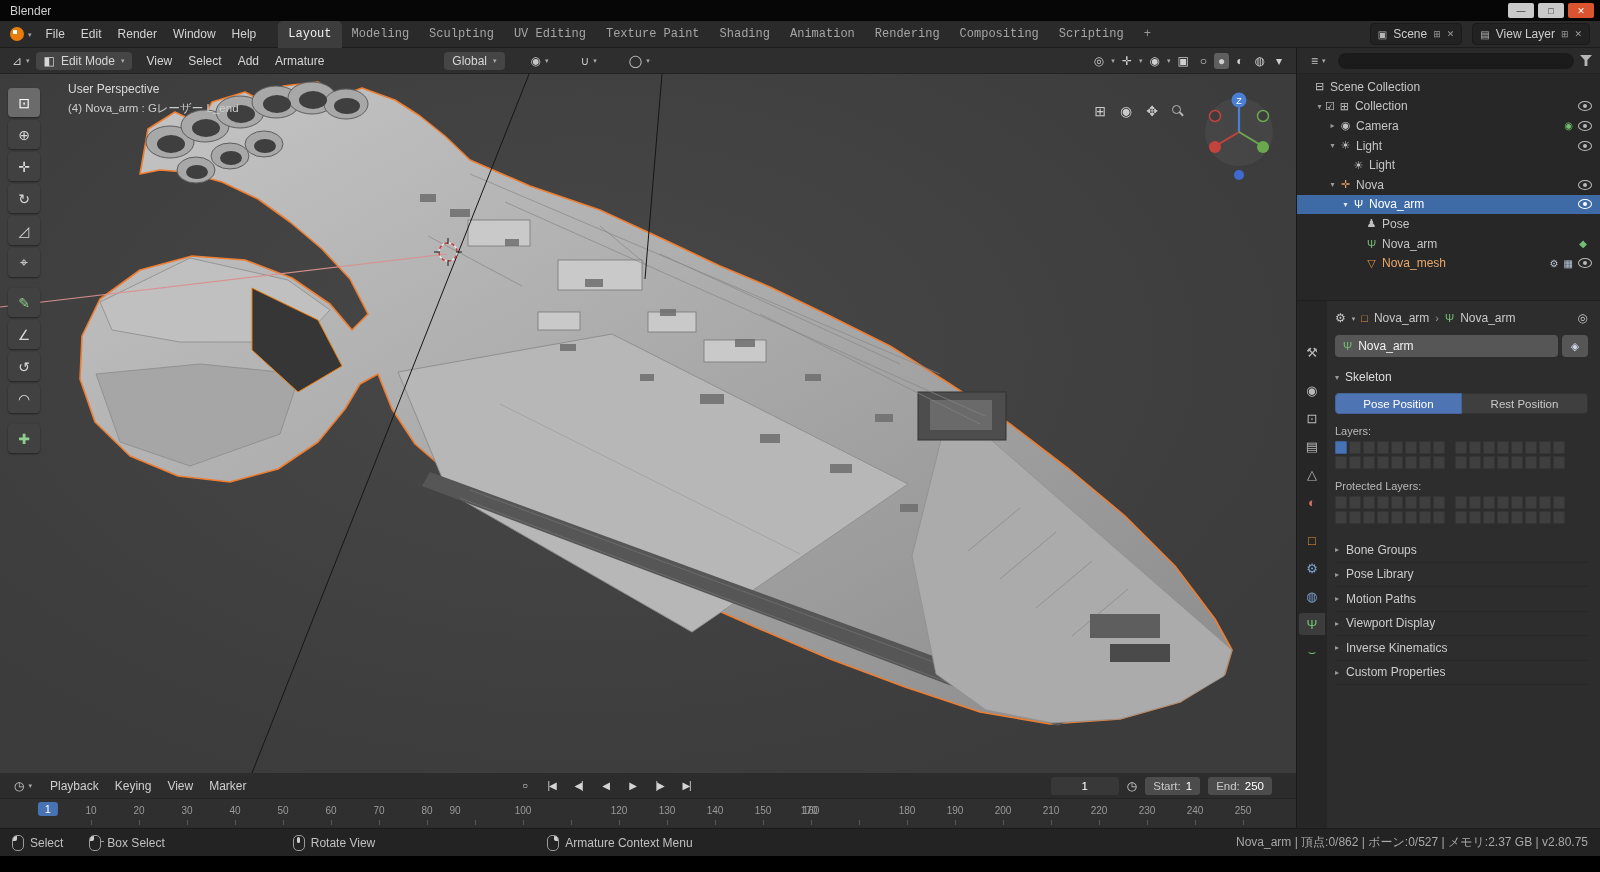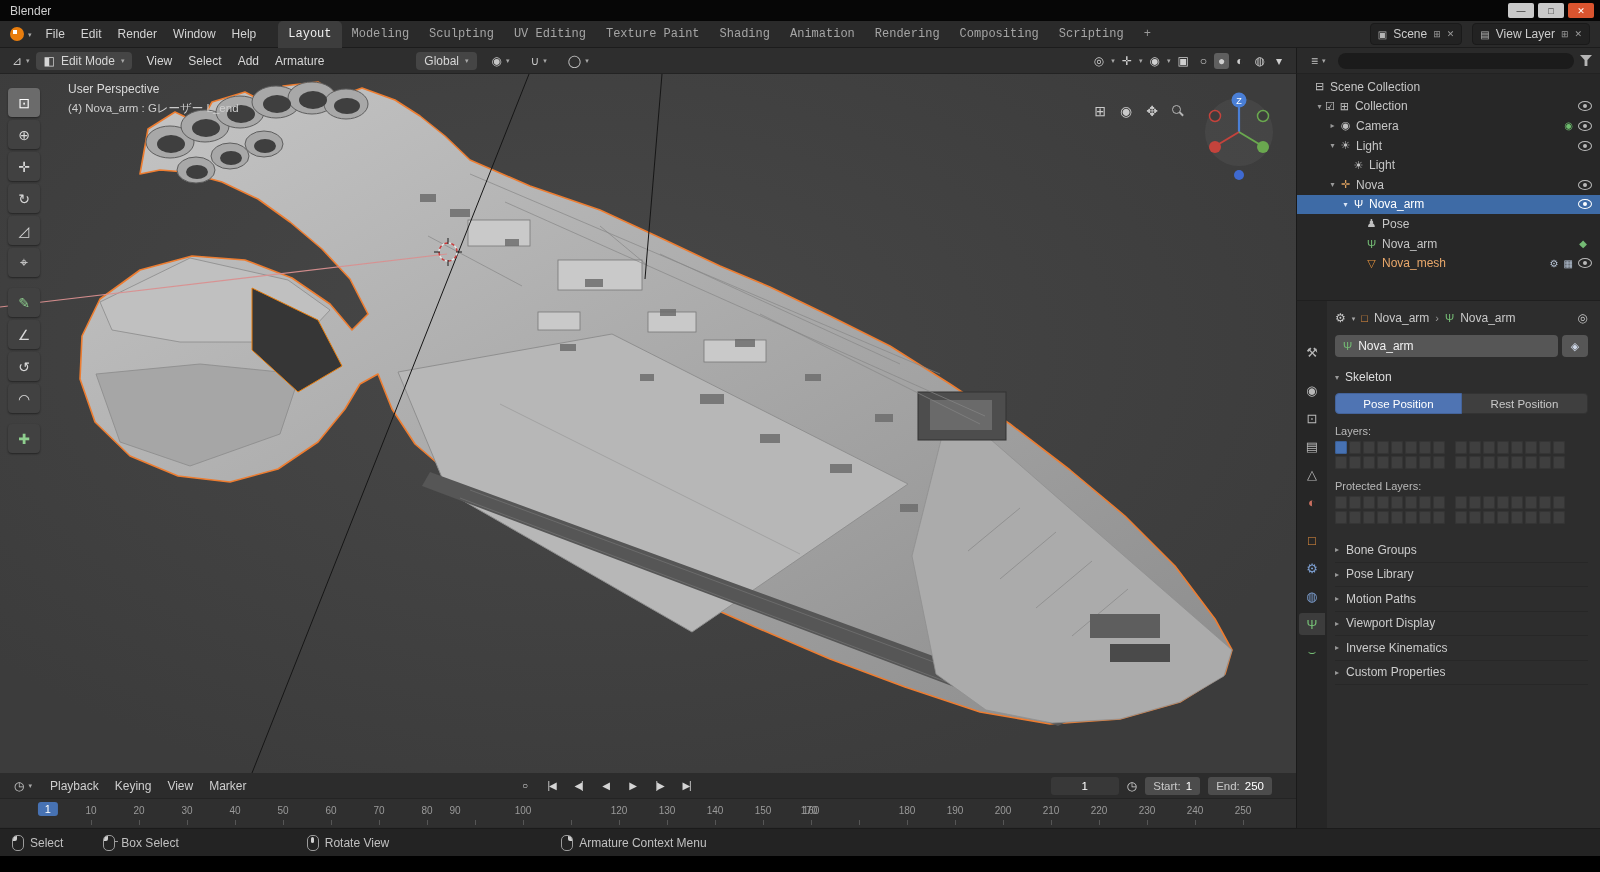--- a/index.html
+++ b/index.html
@@ -33,21 +33,21 @@
   .sel .mini{font-size:9px;color:#9a9a9a;}
   
   #vheader{position:absolute;left:0;top:48px;width:1296px;height:26px;background:#2e2e2e;
            border-bottom:1px solid #232323;display:flex;align-items:center;box-sizing:border-box;
            color:#d6d6d6;padding:0 6px;}
   .edicon{display:flex;align-items:center;gap:4px;padding:2px 6px;color:#c5c5c5;}
   .dd{display:inline-flex;align-items:center;gap:6px;background:#454545;border-radius:4px;
       padding:3px 8px;line-height:1;white-space:nowrap;}
   #vh-menus{display:flex;margin-left:6px;}
   .hmenu{padding:4px 8px;}
-  #vh-center{display:flex;align-items:center;gap:9px;margin-left:84px;}
+  #vh-center{display:flex;align-items:center;gap:20px;margin-left:112px;}
   .vicon{padding:2px 4px;color:#cfcfcf;font-size:12px;display:inline-flex;align-items:center;line-height:1;}
   .vicon.active{background:#5f5f5f;border-radius:3px;}
   #vh-right{margin-left:auto;display:flex;align-items:center;gap:3px;padding-right:4px;}
   
   #oheader{position:absolute;left:1296px;top:48px;width:304px;height:26px;background:#2a2a2a;
            border-bottom:1px solid #222;border-left:1px solid #1a1a1a;display:flex;align-items:center;
            gap:6px;padding:0 8px;box-sizing:border-box;color:#b9b9b9;}
   #osearch{flex:1;height:16px;background:#1b1b1b;border:none;border-radius:9px;outline:none;
            color:#ddd;padding:0 8px 0 22px;font-size:11px;position:relative;}
   .searchwrap{flex:1;position:relative;display:flex;align-items:center;}
@@ -138,21 +138,21 @@
   #truler{position:relative;height:28px;background:#2f2f2f;overflow:hidden;}
   .tick{position:absolute;top:6px;font-size:10px;color:#9a9a9a;transform:translateX(-50%);}
   .tickline{position:absolute;bottom:2px;width:1px;height:5px;background:#565656;}
   #frame-marker{position:absolute;top:3px;transform:translateX(-50%);background:#4772b3;color:#fff;
                 font-size:11px;padding:1px 7px;border-radius:3px;z-index:3;}
   
   #statusbar{position:absolute;left:0;top:828px;width:1600px;height:28px;background:#232323;
              border-top:1px solid #1b1b1b;display:flex;align-items:center;padding:0 12px;
              box-sizing:border-box;color:#c0c0c0;}
   .hint{display:flex;align-items:center;gap:6px;}
-  .hint:nth-of-type(2){margin-left:40px;}
+  .hint:nth-of-type(2){margin-left:26px;}
   .hint:nth-of-type(3){margin-left:128px;}
   .hint:nth-of-type(4){margin-left:172px;}
   .mouse{width:10px;height:14px;border:1px solid #9b9b9b;border-radius:5px;position:relative;flex:none;}
   .mouse::before{content:"";position:absolute;background:#cfcfcf;}
   .m-left::before{left:0;top:0;width:4px;height:5px;border-radius:4px 0 2px 0;}
   .m-drag::before{left:0;top:0;width:4px;height:5px;border-radius:4px 0 2px 0;}
   .m-drag::after{content:"";position:absolute;right:-4px;top:5px;width:3px;height:1px;background:#9b9b9b;}
   .m-middle::before{left:3.5px;top:1px;width:3px;height:6px;border-radius:2px;}
   .m-right::before{right:0;top:0;width:4px;height:5px;border-radius:0 4px 0 2px;}
   #sb-info{margin-left:auto;color:#a8a8a8;}
@@ -746,16 +746,17 @@
         </div>
         <div class="hint">
           <span class="mouse m-middle"></span>
           <span class="hlabel">Rotate View</span>
         </div>
         <div class="hint">
           <span class="mouse m-right"></span>
           <span class="hlabel">Armature Context Menu</span>
         </div>
       </div>
+    <div id="sb-info">Nova_arm | 頂点:0/862 | ボーン:0/527 | メモリ:2.37 GB | v2.80.75</div>
   </div>
 
   <div id="bottomstrip"></div>
 </div>
 
 </body></html>

